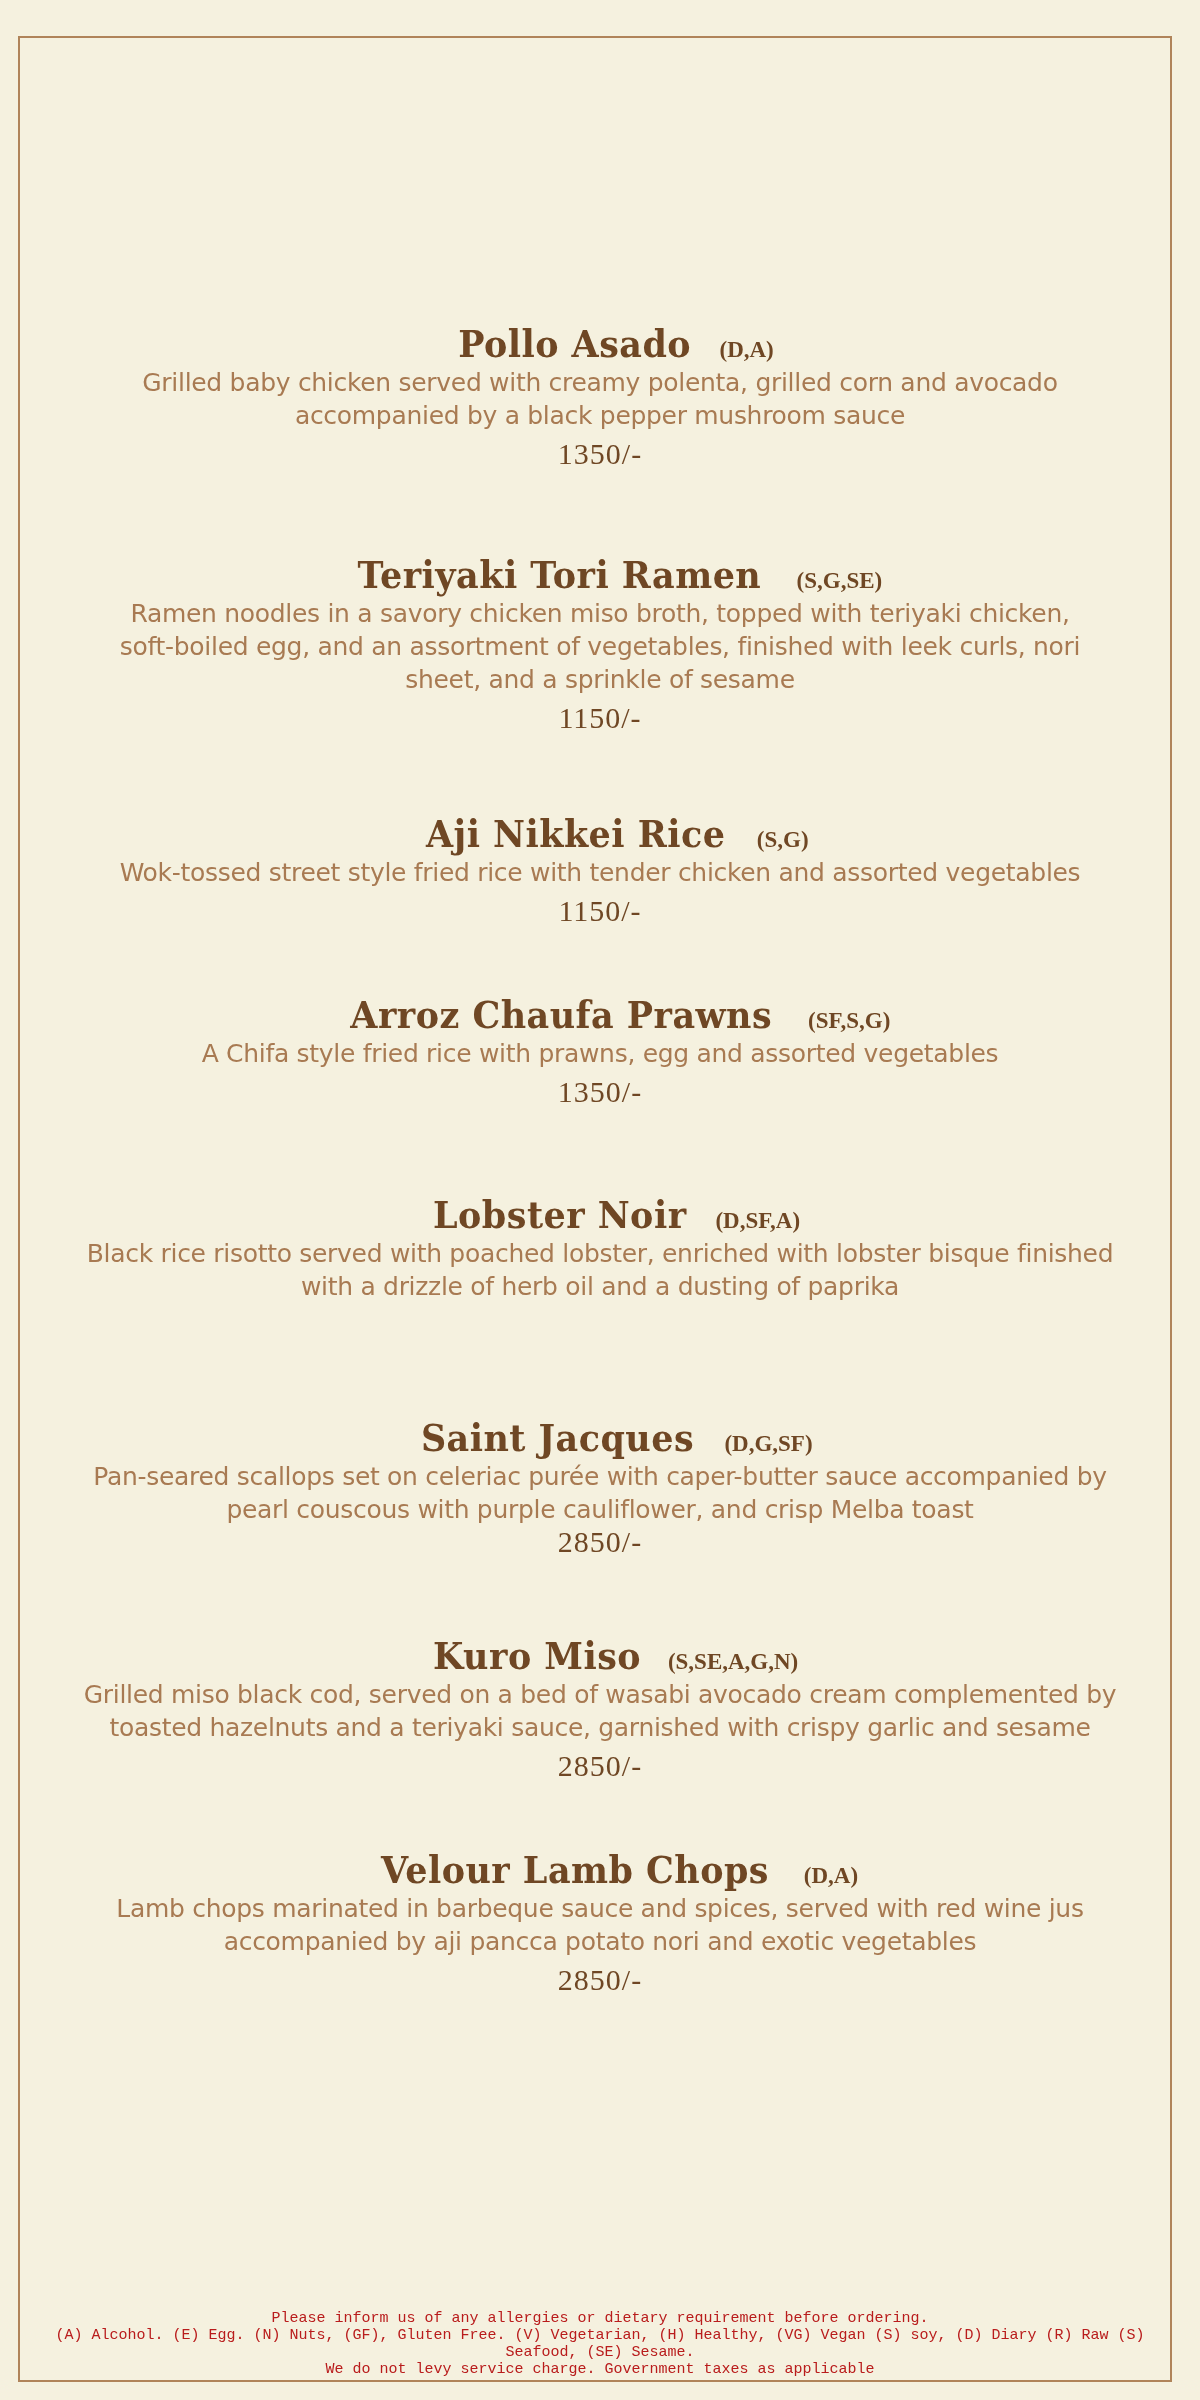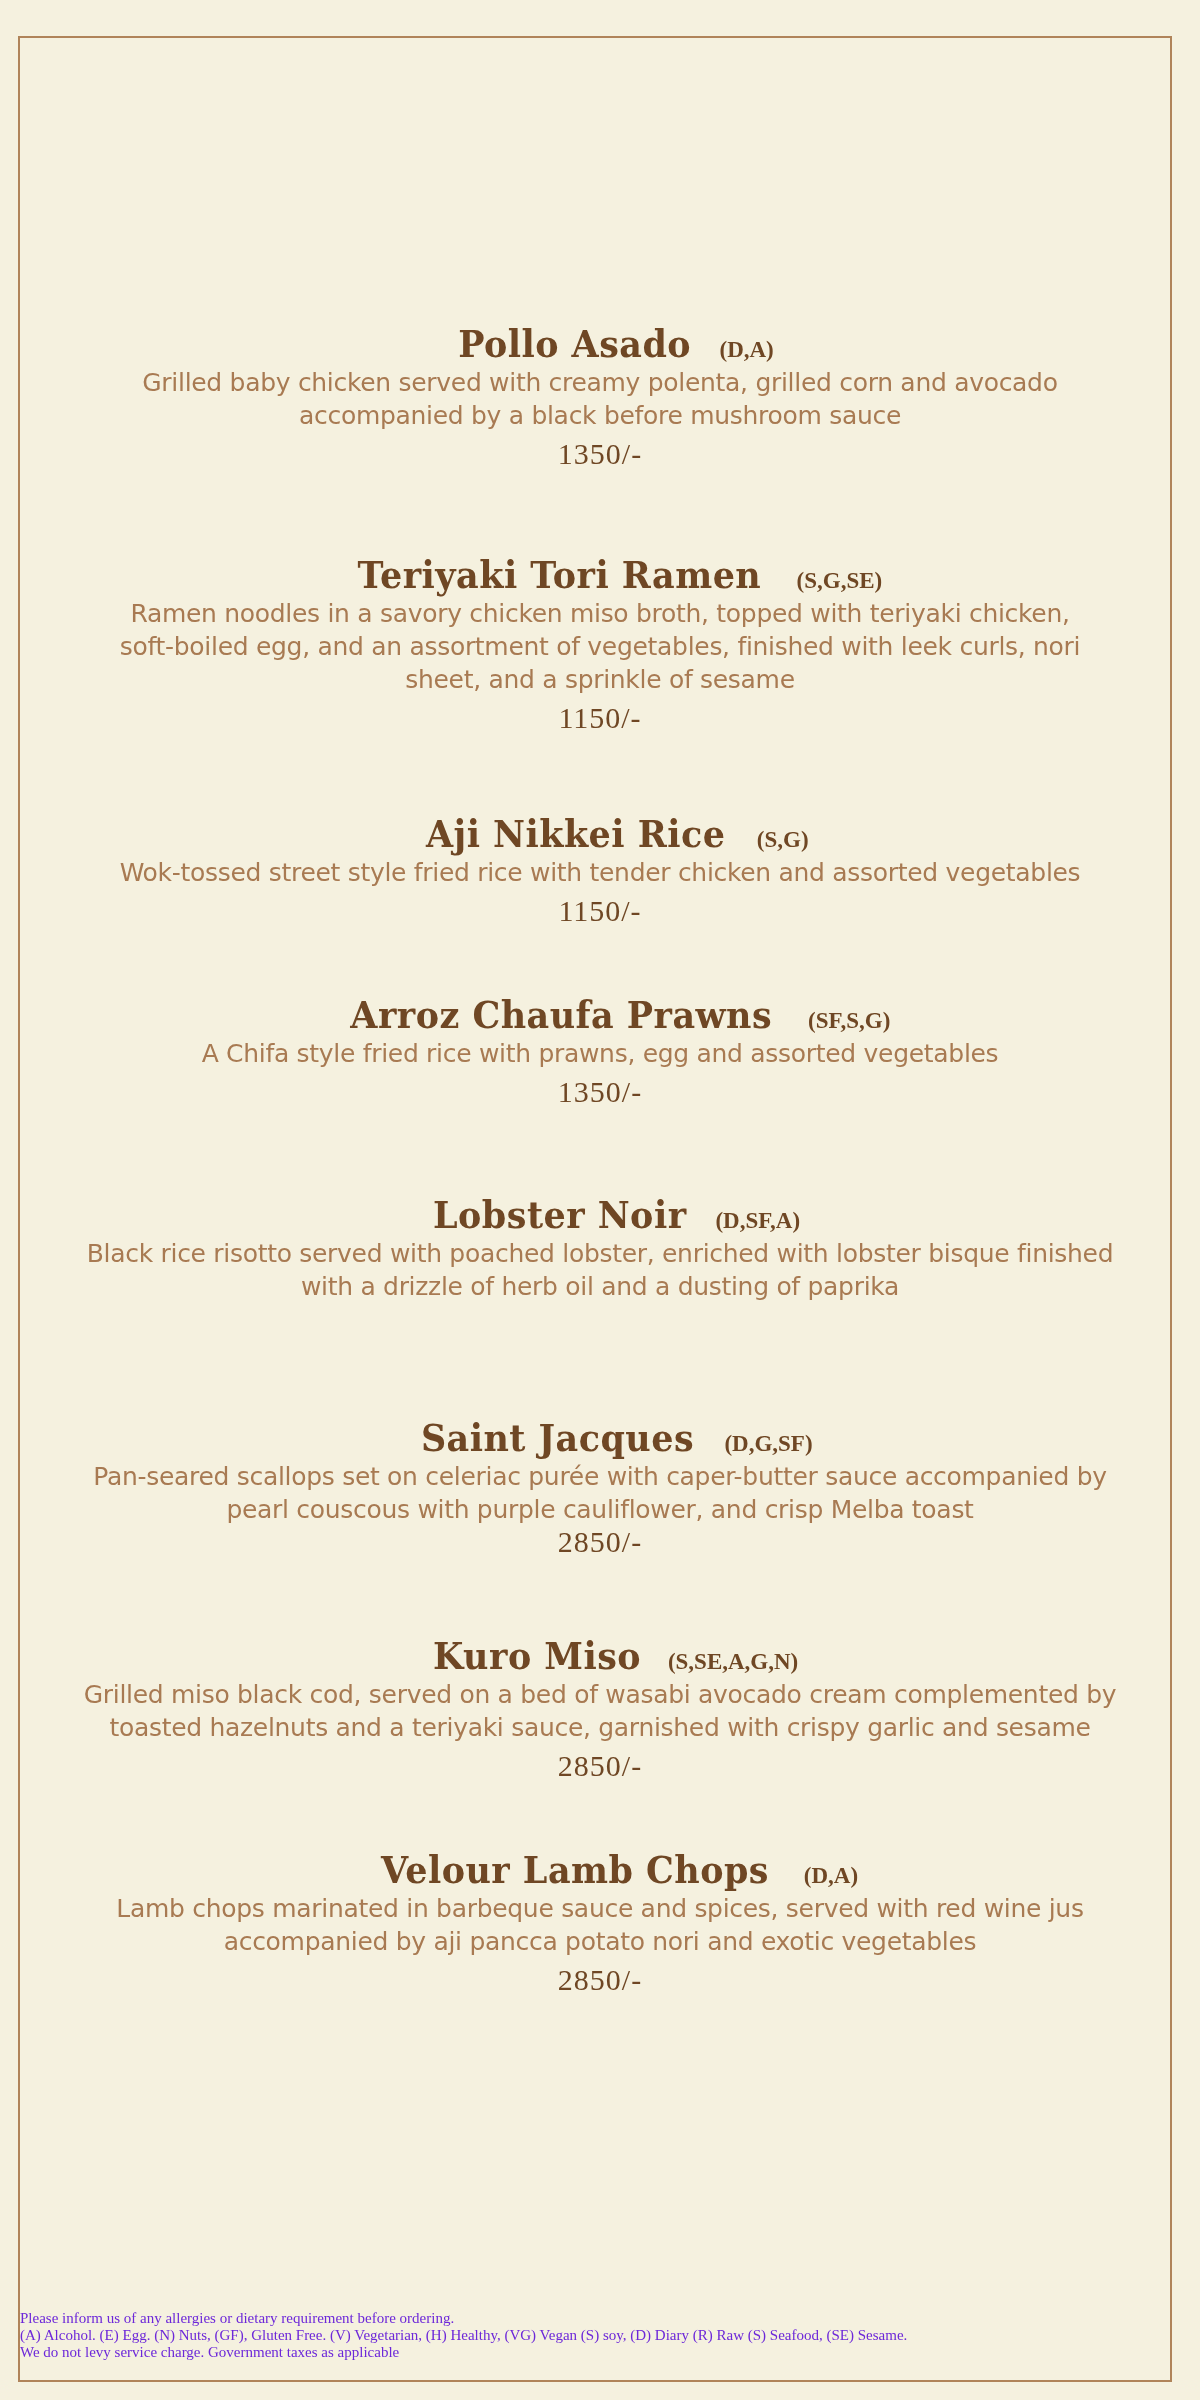--- a/index.html
+++ b/index.html
@@ -65,39 +65,40 @@
       color: #6f4724;
       line-height: 40px;
       margin-top: 2px;
       letter-spacing: 1px;
     }
     .footer {
       position: absolute;
       left: 20px;
       width: 1160px;
       top: 2310px;
-      font-family: Liberation Serif, serif;
+      text-align: center;
+      font-family: Liberation Mono, monospace;
       font-size: 15px;
-      color: #6d28d9;
+      color: #b91c1c;
       line-height: 17px;
     }
   </style>
 </head>
 <body>
 
 <div class="frame"></div>
 
 <div class="item" style="top:322px">
   <div class="title-row">
     <span class="name">Pollo Asado</span>
     <span class="tags">(D,A)</span>
   </div>
   <div class="desc">
     <div>Grilled baby chicken served with creamy polenta, grilled corn and avocado</div>
-    <div>accompanied by a black before mushroom sauce</div>
+    <div>accompanied by a black pepper mushroom sauce</div>
   </div>
   <div class="price">1350/-</div>
 </div>
 
 <div class="item" style="top:553px">
   <div class="title-row">
     <span class="name">Teriyaki Tori Ramen</span>
     <span class="tags">(S,G,SE)</span>
   </div>
   <div class="desc">

